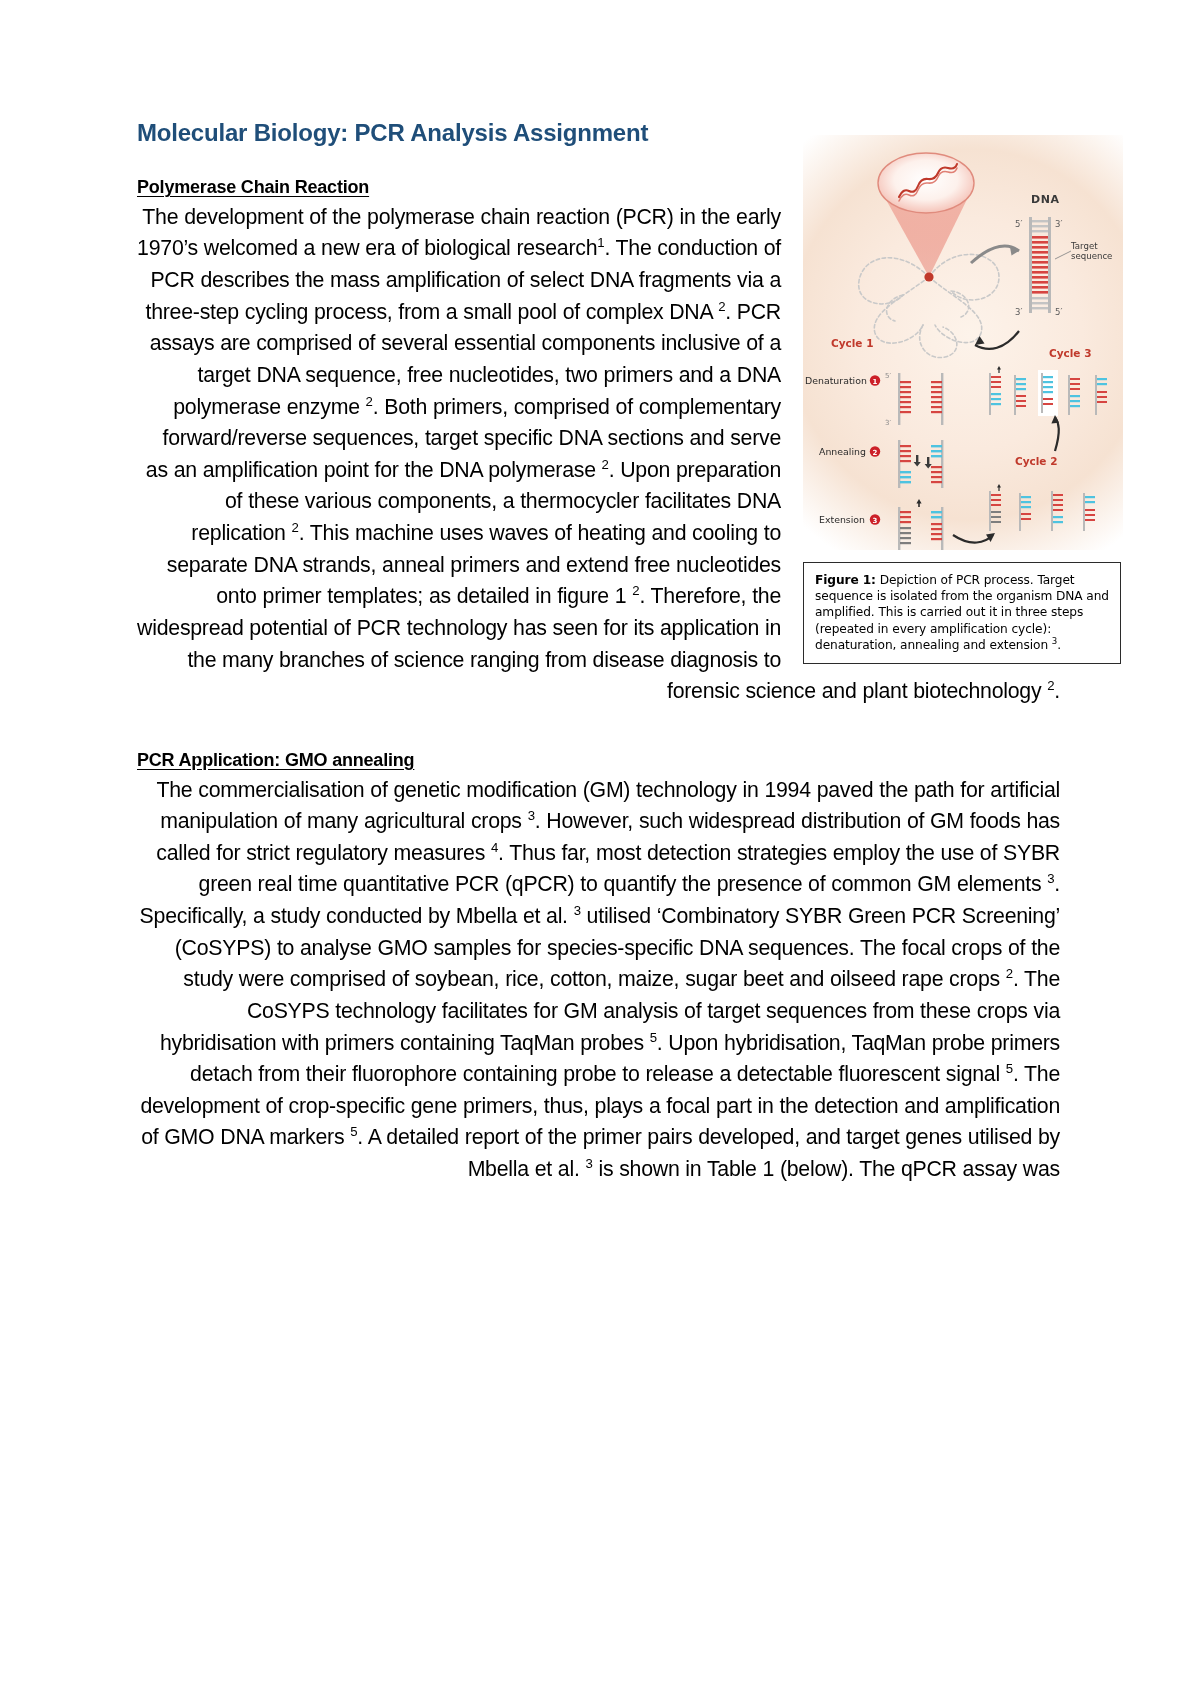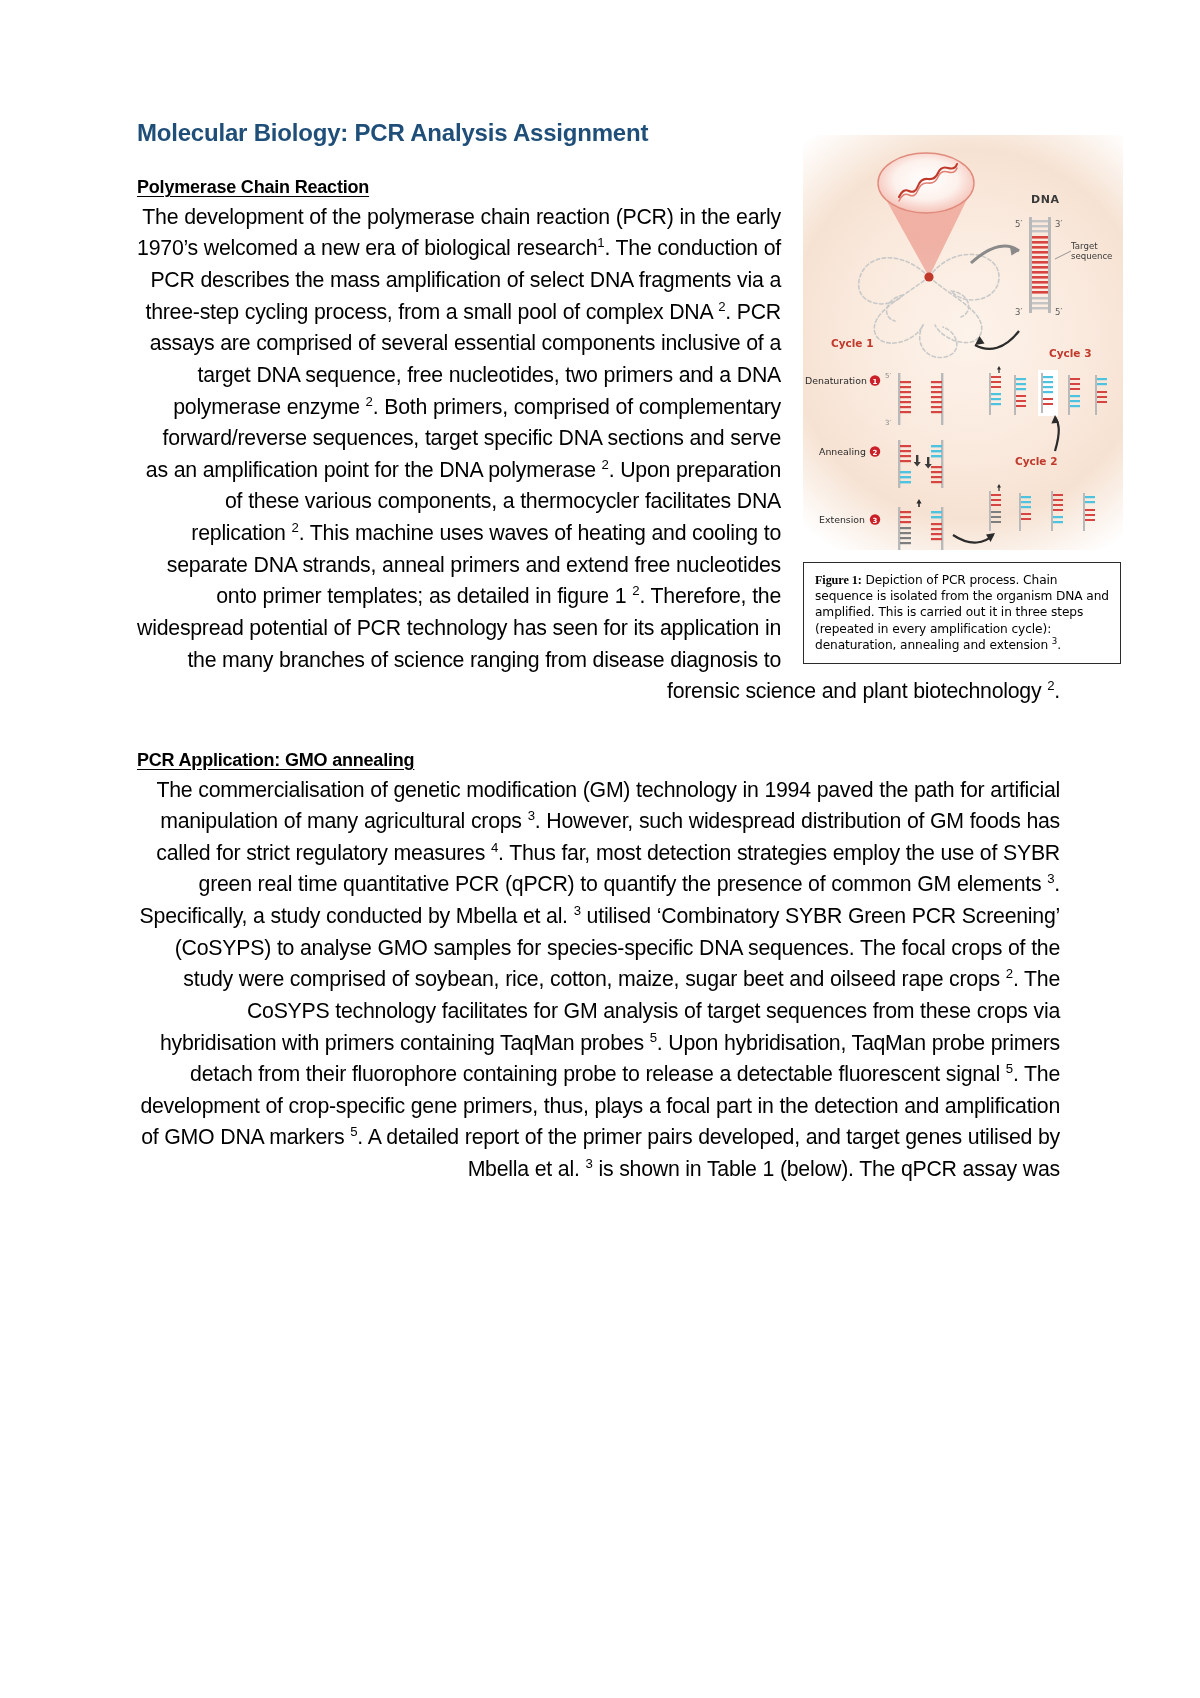--- a/index.html
+++ b/index.html
@@ -41,21 +41,21 @@
     width: 318px;
     margin-top: 12px;
     border: 1.4px solid #2b2b2b;
     padding: 9px 10px 10px 11px;
     font-family: "DejaVu Sans", sans-serif;
     font-size: 12.2px;
     line-height: 1.33;
     color: #000;
     letter-spacing: -0.1px;
   }
-  .fig-caption b { font-weight: bold; font-family: Liberation Serif, serif; }
+  .fig-caption b { font-weight: bold; }
   .fig-caption sup { font-size: 8.6px; vertical-align: super; line-height: 0; }
 
   
   h1.doc-title {
     margin: 0 0 26px 0;
     font-size: 24px;
     line-height: 1.29;
     font-weight: bold;
     color: #1f4e79;
     letter-spacing: -0.2px;
@@ -394,21 +394,21 @@
               </g>
           </g>
         </g>
 
         <path d="M150 400 C168 412 182 408 190 400" stroke="#2b2b2b" stroke-width="2.2" fill="none"></path>
         <path d="M192 398 l-9 1.4 l4.6 7.6 z" fill="#2b2b2b"></path>
       </svg>
     </div>
 
     <div class="fig-caption">
-      <b>Figure 1:</b><span> Depiction of PCR process. Chain sequence is isolated from the organism DNA and amplified. This is carried out it in three steps (repeated in every amplification cycle): denaturation, annealing and extension </span><sup>3</sup>.
+      <b>Figure 1:</b><span> Depiction of PCR process. Target sequence is isolated from the organism DNA and amplified. This is carried out it in three steps (repeated in every amplification cycle): denaturation, annealing and extension </span><sup>3</sup>.
     </div>
   </div>
 
   <h1 class="doc-title">Molecular Biology: PCR Analysis Assignment</h1>
 
   <h2 class="section-head">Polymerase Chain Reaction</h2>
   <p class="body">The development of the polymerase chain reaction (PCR) in the early 1970’s welcomed a new era of biological research<sup>1</sup>. The conduction of PCR describes the mass amplification of select DNA fragments via a three-step cycling process, from a small pool of complex DNA <sup>2</sup>. PCR assays are comprised of several essential components inclusive of a target DNA sequence, free nucleotides, two primers and a DNA polymerase enzyme <sup>2</sup>. Both primers, comprised of complementary forward/reverse sequences, target specific DNA sections and serve as an amplification point for the DNA polymerase <sup>2</sup>. Upon preparation of these various components, a thermocycler facilitates DNA replication <sup>2</sup>. This machine uses waves of heating and cooling to separate DNA strands, anneal primers and extend free nucleotides onto primer templates; as detailed in figure 1 <sup>2</sup>. Therefore, the widespread potential of PCR technology has seen for its application in the many branches of science ranging from disease diagnosis to forensic science and plant biotechnology <sup>2</sup>.</p>
 
   <h2 class="section-head second">PCR Application: GMO annealing </h2>
   <p class="body">The commercialisation of genetic modification (GM) technology in 1994 paved the path for artificial manipulation of many agricultural crops <sup>3</sup>. However, such widespread distribution of GM foods has called for strict regulatory measures <sup>4</sup>. Thus far, most detection strategies employ the use of SYBR green real time quantitative PCR (qPCR) to quantify the presence of common GM elements <sup>3</sup>. Specifically, a study conducted by Mbella et al. <sup>3</sup> utilised ‘Combinatory SYBR Green PCR Screening’ (CoSYPS) to analyse GMO samples for species-specific DNA sequences. The focal crops of the study were comprised of soybean, rice, cotton, maize, sugar beet and oilseed rape crops <sup>2</sup>. The CoSYPS technology facilitates for GM analysis of target sequences from these crops via hybridisation with primers containing TaqMan probes <sup>5</sup>. Upon hybridisation, TaqMan probe primers detach from their fluorophore containing probe to release a detectable fluorescent signal <sup>5</sup>. The development of crop-specific gene primers, thus, plays a focal part in the detection and amplification of GMO DNA markers <sup>5</sup>. A detailed report of the primer pairs developed, and target genes utilised by Mbella et al. <sup>3</sup> is shown in Table 1 (below). The qPCR assay was</p>

